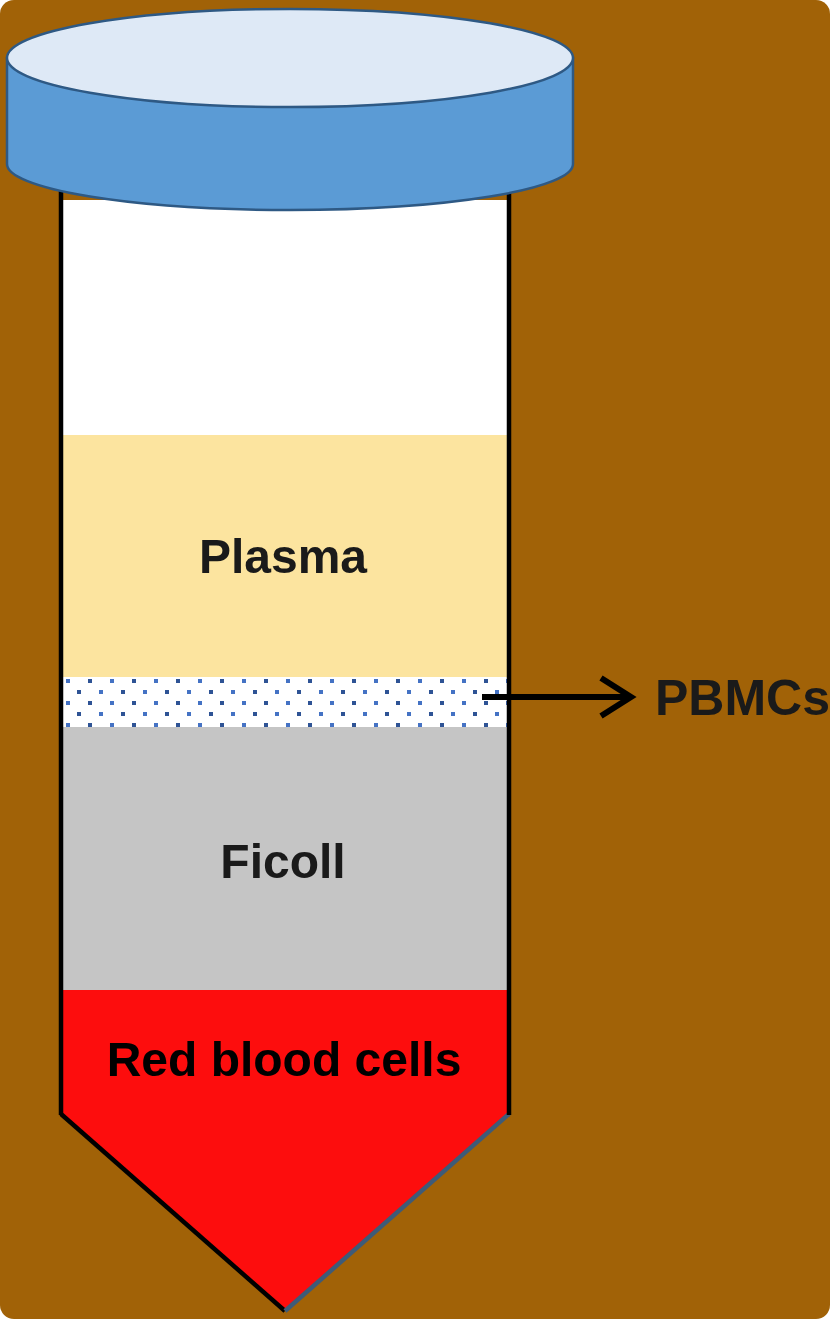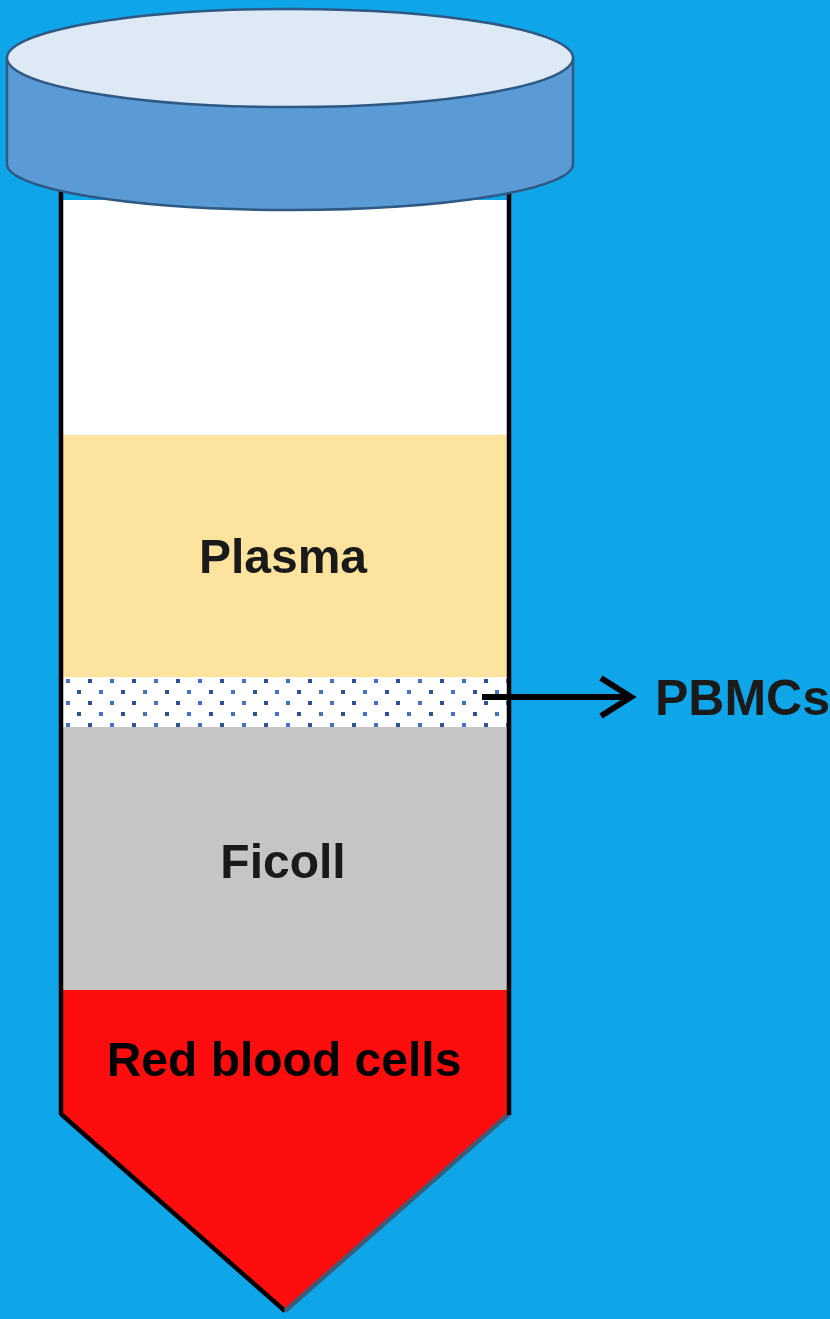--- a/index.html
+++ b/index.html
@@ -4,23 +4,24 @@
 <style>
   html, body {
     margin: 0;
     padding: 0;
     background: #ffffff;
   }
   .stage {
     position: relative;
     width: 830px;
     height: 1319px;
-    background: #0ea5e9;
+    background: #a16207;
     overflow: hidden;
     font-family: "Liberation Sans", sans-serif;
+    border-radius: 14px;
   }
   svg { display: block; }
   .layer-label {
     font-family: "Liberation Sans", sans-serif;
     font-weight: 700;
     font-size: 48px;
   }
   .annotation-label {
     font-family: "Liberation Sans", sans-serif;
     font-weight: 700;

